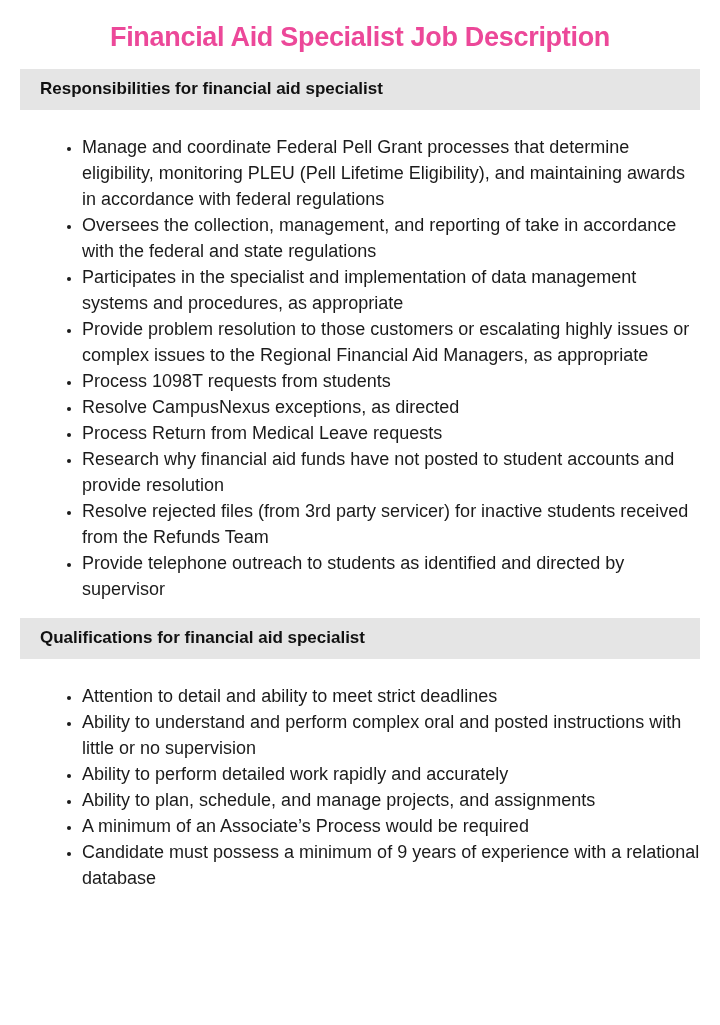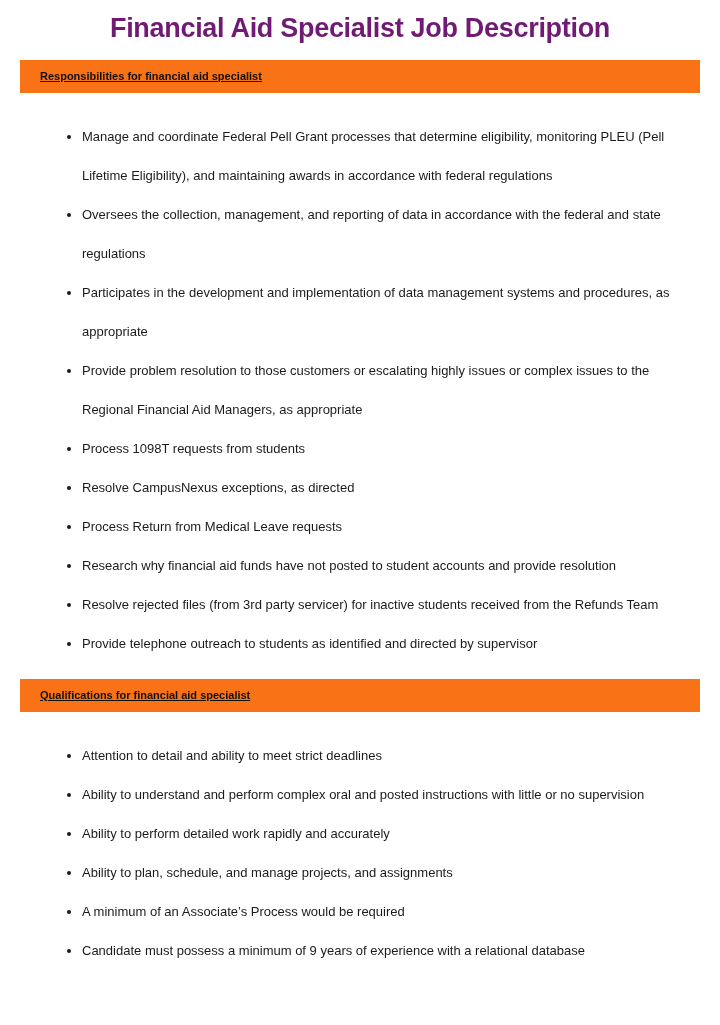--- a/index.html
+++ b/index.html
@@ -16,49 +16,48 @@
     overflow: hidden;
   }
   .page {
     padding: 0 20px;
   }
   .doc-title {
     font-size: 27px;
     font-weight: bold;
     text-align: center;
     margin: 0;
-    padding-top: 13px;
+    padding-top: 22px;
     letter-spacing: -0.3px;
-    color: #701a75;
+    color: #ec4899;
   }
   .intro {
     font-size: 16.5px;
     line-height: 27px;
     margin: 23px 0 0 0;
   }
   .section-heading {
-    background: #f97316;
-    font-size: 11px;
+    background: #e5e5e5;
+    font-size: 17px;
     font-weight: bold;
     padding: 10px 20px 11px 20px;
     margin: 0;
     color: #111111;
-    text-decoration: underline;
   }
   .section-heading.first {
     margin-top: 16px;
   }
   .section-heading.second {
     margin-top: 16px;
   }
   ul.bullets {
     margin: 24px 0 0 0;
     padding: 0 0 0 62px;
-    font-size: 13px;
-    line-height: 39px;
+    font-size: 18px;
+    line-height: 26px;
   }
   ul.bullets li {
     list-style-type: disc;
     padding-left: 0;
   }
   ul.bullets li::marker {
     font-size: 14px;
   }
 </style>
 </head>
@@ -68,23 +67,23 @@
 
   <h1 class="doc-title">Financial Aid Specialist Job Description</h1>
 
 
   <div class="section-heading first">Responsibilities for financial aid specialist</div>
 
   <ul class="bullets">
 
       <li>Manage and coordinate Federal Pell Grant processes that determine eligibility, monitoring PLEU (Pell Lifetime Eligibility), and maintaining awards in accordance with federal regulations</li>
 
-      <li>Oversees the collection, management, and reporting of data in accordance with the federal and state regulations</li>
+      <li>Oversees the collection, management, and reporting of take in accordance with the federal and state regulations</li>
 
-      <li>Participates in the development and implementation of data management systems and procedures, as appropriate</li>
+      <li>Participates in the specialist and implementation of data management systems and procedures, as appropriate</li>
 
       <li>Provide problem resolution to those customers or escalating highly issues or complex issues to the Regional Financial Aid Managers, as appropriate</li>
 
       <li>Process 1098T requests from students</li>
 
       <li>Resolve CampusNexus exceptions, as directed</li>
 
       <li>Process Return from Medical Leave requests</li>
 
       <li>Research why financial aid funds have not posted to student accounts and provide resolution</li>

